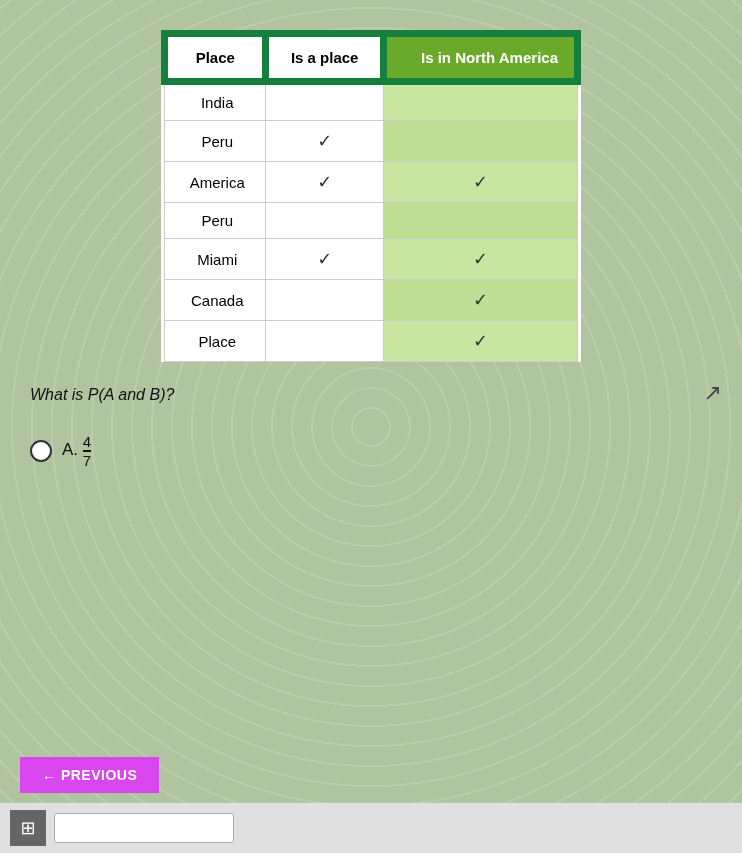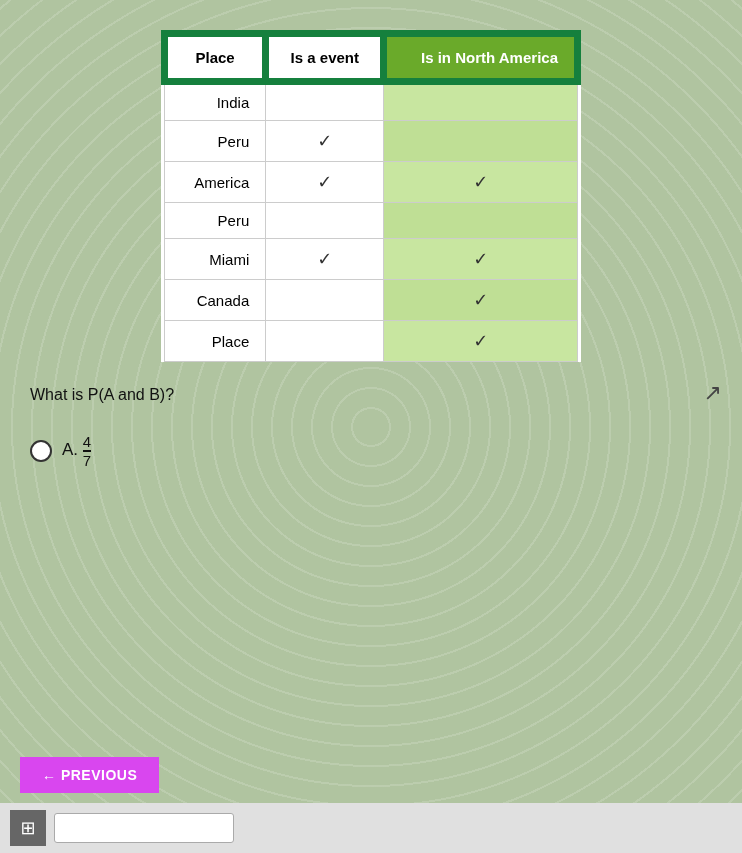--- a/index.html
+++ b/index.html
@@ -76,21 +76,21 @@
     }
 
     table tbody tr td {
       padding: 9px 16px;
       border: 1px solid #ccc;
       font-size: 15px;
       text-align: center;
     }
 
     table tbody tr td:first-child {
-      text-align: right;
+      text-align: center;
       padding-left: 20px;
     }
 
     table tbody tr td:last-child {
       background: #c8e6a0;
     }
 
     
     table tbody tr:nth-child(even) td:last-child {
       background: #bfdf95;
@@ -113,20 +113,21 @@
       margin-bottom: 6px;
       line-height: 1.5;
     }
 
     .question-text {
       font-size: 16px;
       color: #111;
       margin-top: 16px;
       margin-bottom: 30px;
       padding: 0 10px;
+      font-style: italic;
     }
 
     
     .answers-section {
       padding: 0 10px;
       margin-bottom: 30px;
     }
 
     .answer-option {
       display: flex;
@@ -243,21 +244,21 @@
 
 <div class="bg-ripple"></div>
 
 <div class="content-wrapper">
 
   <div class="table-container">
     <table>
       <thead>
         <tr>
           <th>Place</th>
-          <th>Is a event</th>
+          <th>Is a place</th>
           <th>Is in North America</th>
         </tr>
       </thead>
       <tbody>
 
         <tr>
           <td>India</td>
           <td></td>
           <td></td>
         </tr>

